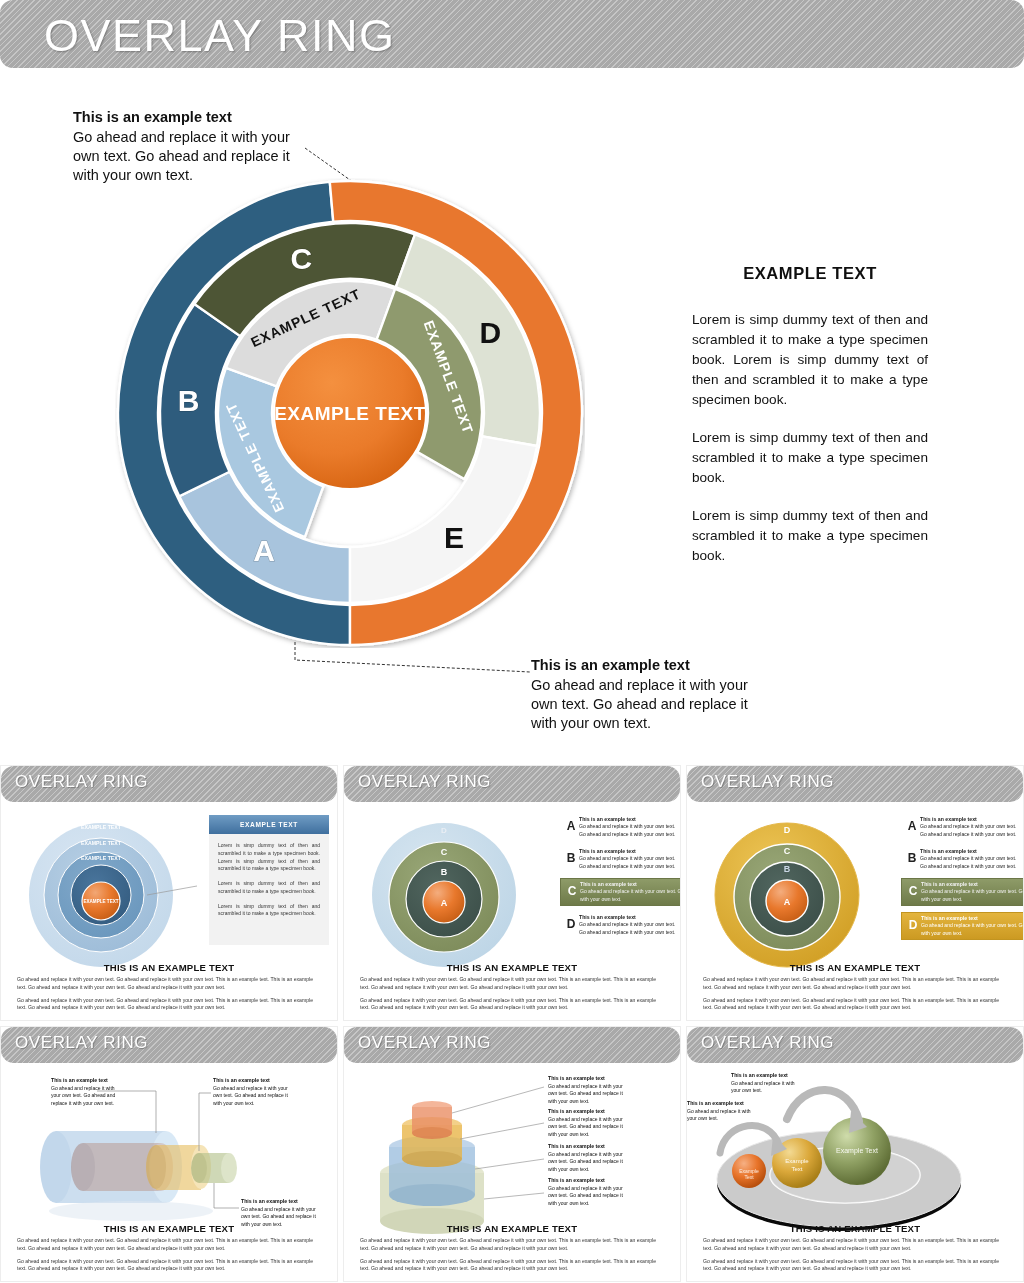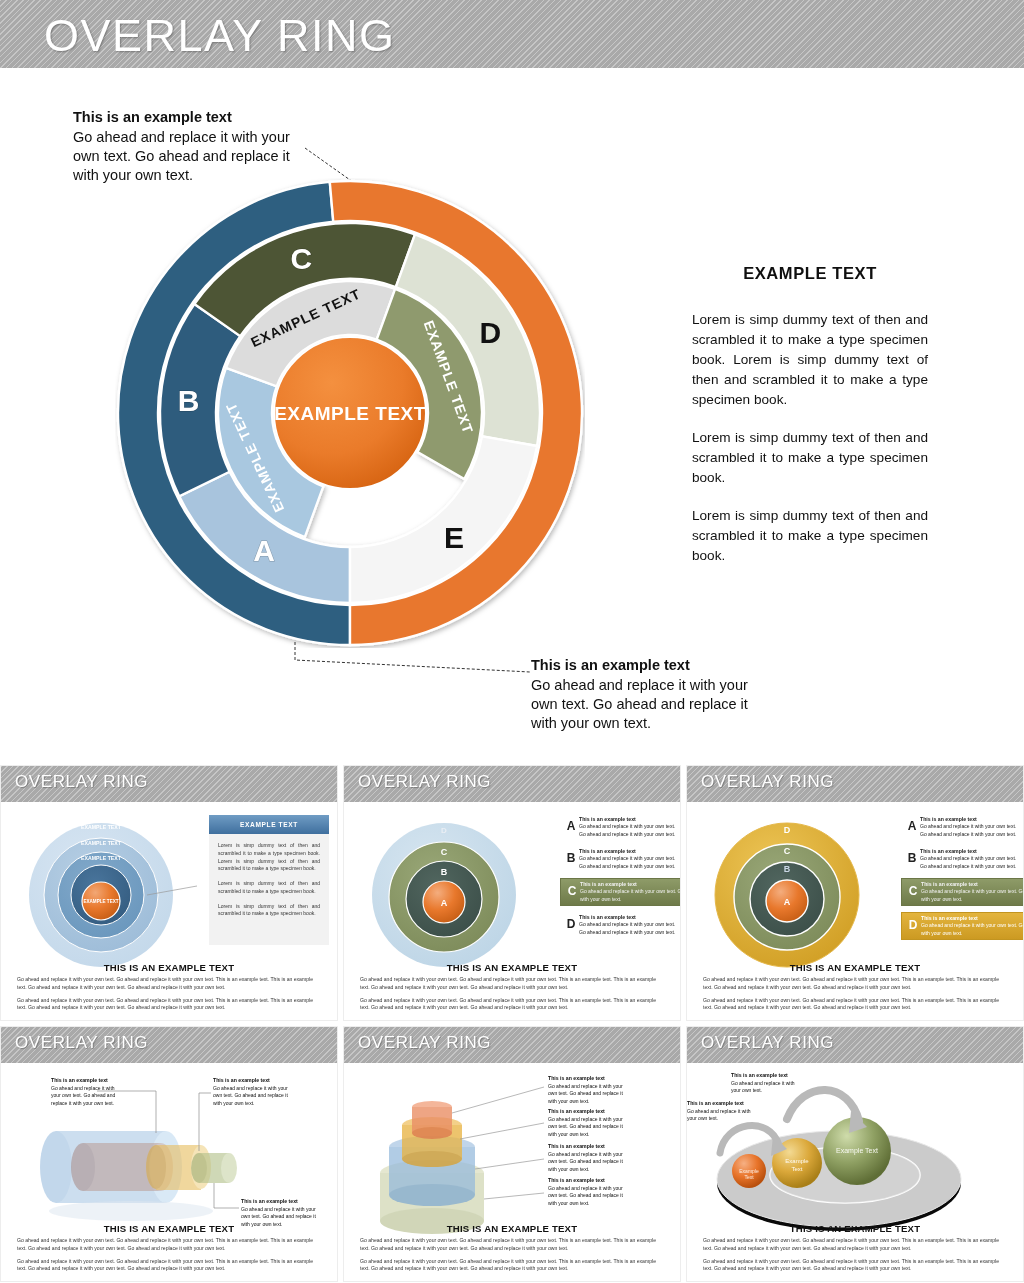--- a/index.html
+++ b/index.html
@@ -7,20 +7,21 @@
     font-family:"Liberation Sans", sans-serif; overflow:hidden; }
 
   .page { position:relative; width:1024px; height:1283px; background:#fff; }
 
   
   .stripes {
     background-color:#a9a9a9;
     background-image:repeating-linear-gradient(135deg,
         rgba(255,255,255,.34) 0px, rgba(255,255,255,.34) 1px,
         rgba(0,0,0,0) 1px, rgba(0,0,0,0) 4px);
+    border-radius:13px;
   }
   .main-header { position:absolute; left:0; top:0; width:1024px; height:68px; }
   .main-header .title {
     position:absolute; left:44px; top:10px;
     font-size:45px; font-weight:400; color:#ffffff; letter-spacing:1.5px;
     text-shadow:1px 1px 2px rgba(0,0,0,.30);
   }
 
   
   .slide { position:absolute; left:0; top:68px; width:1024px; height:697px; background:#fff; }

